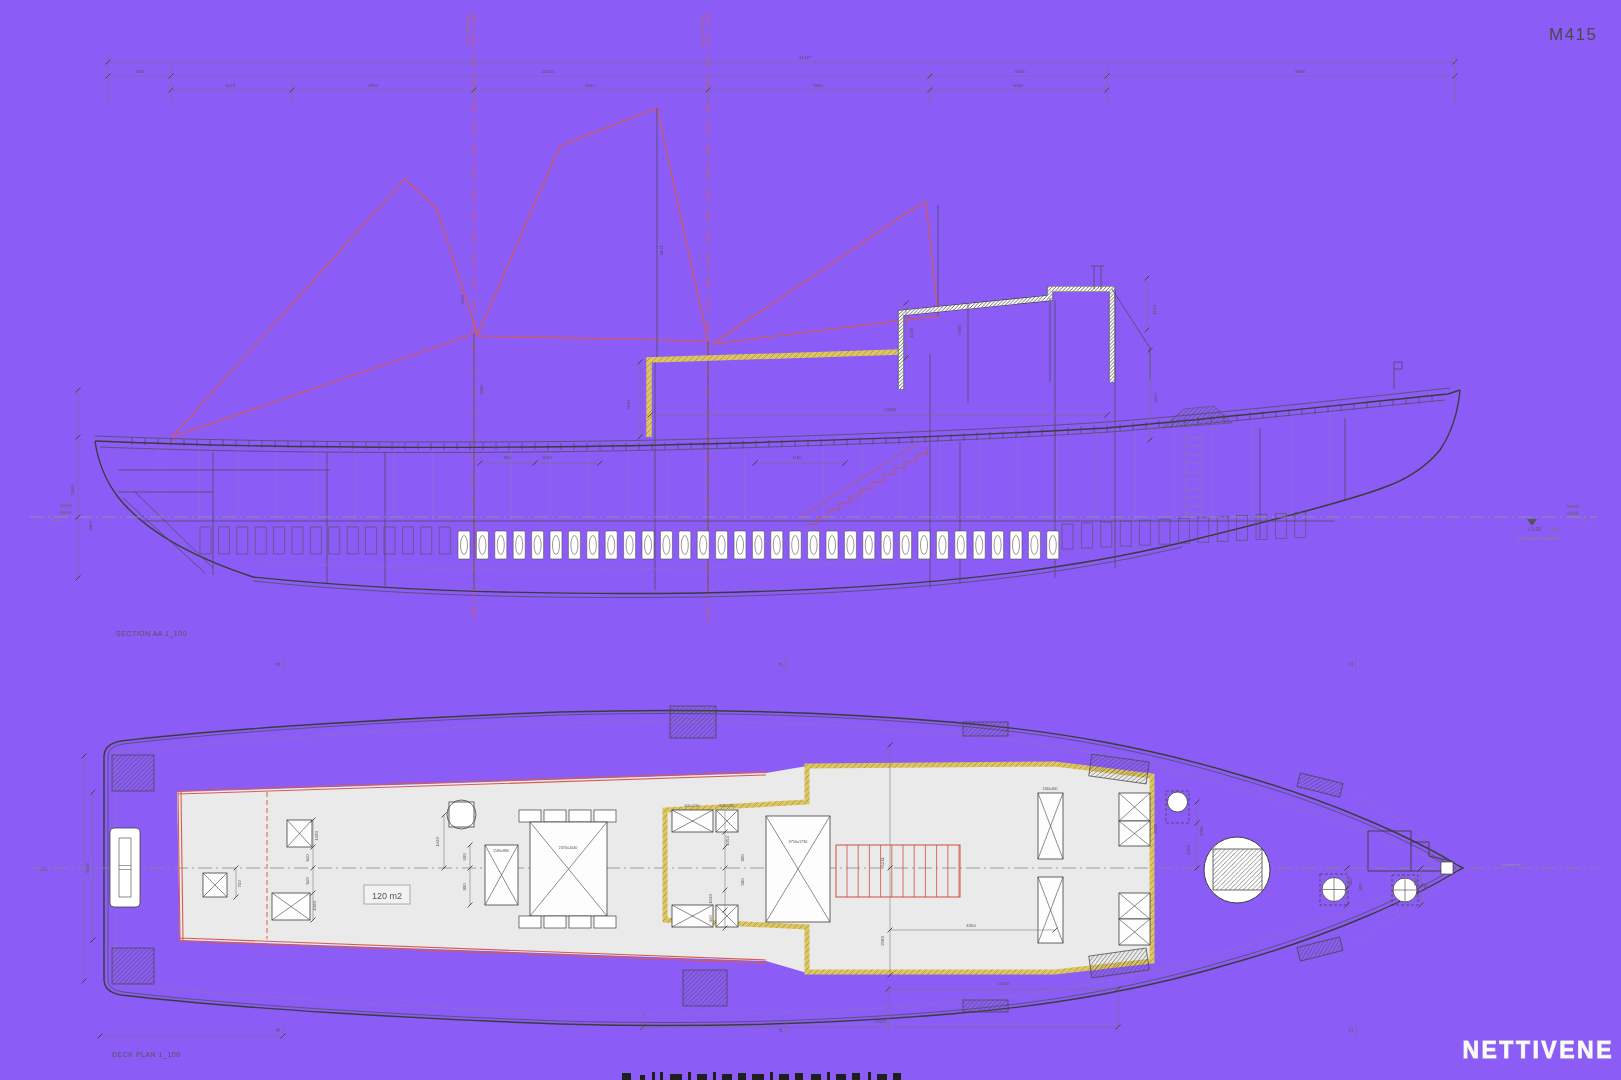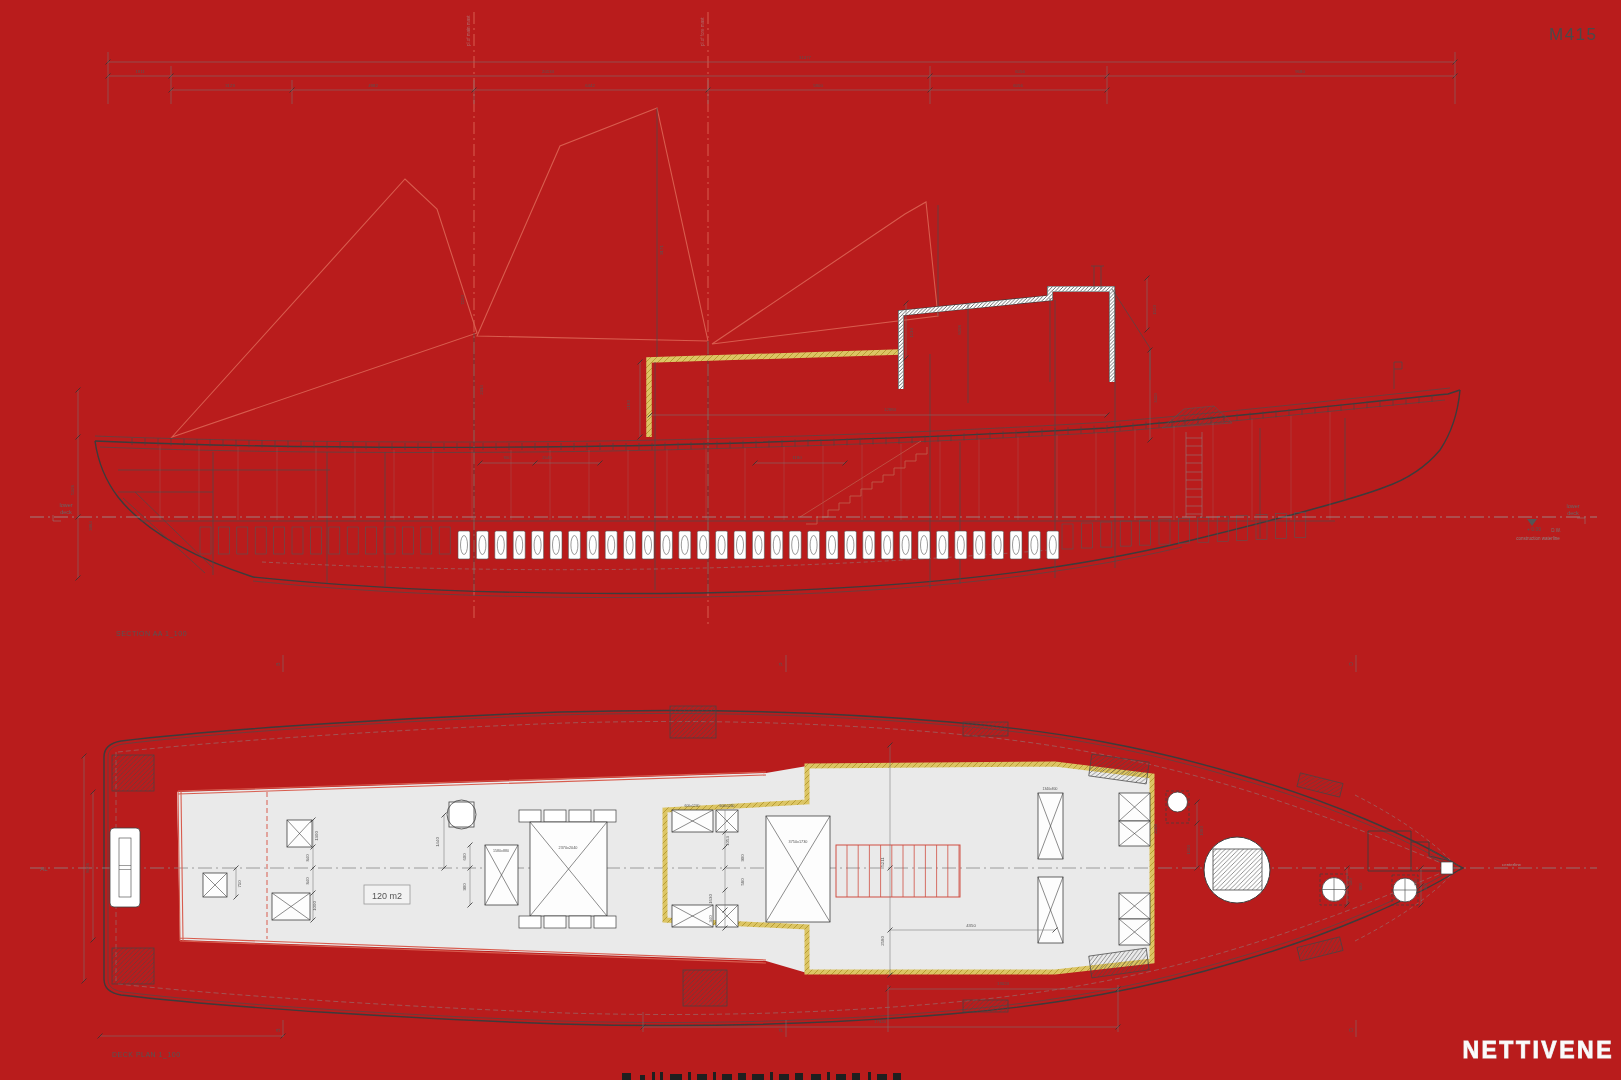--- a/index.html
+++ b/index.html
@@ -1,16 +1,16 @@
 <!DOCTYPE html>
 <html><head>
 <meta charset="utf-8">
 <style>
   html,body{margin:0;padding:0;background:#ffffff;}
-  #stage{width:1621px;height:1080px;position:relative;background:#b91c1c;overflow:hidden;}
+  #stage{width:1621px;height:1080px;position:relative;background:#8b5cf6;overflow:hidden;}
   svg{display:block;}
   svg text{font-family:"Liberation Sans","DejaVu Sans",sans-serif;}
   .thin{stroke:#4a4a4a;stroke-width:.7;fill:none;}
   .main{stroke:#3c3c3c;stroke-width:1.4;fill:none;}
   .mid{stroke:#3c3c3c;stroke-width:.9;fill:none;}
   .lite{stroke:#8a8a8a;stroke-width:.5;fill:none;}
   .red{stroke:#d85c4e;fill:none;}
 </style>
 </head>
 <body>

